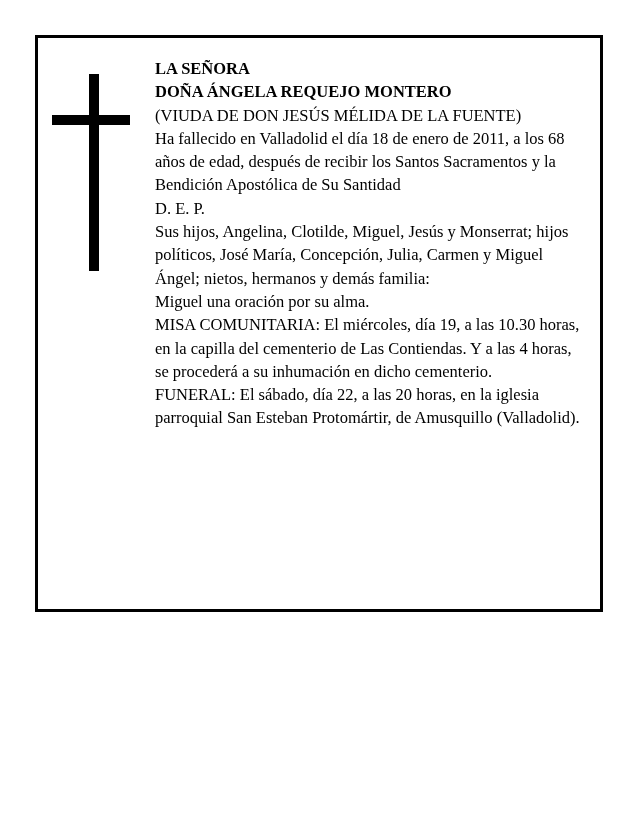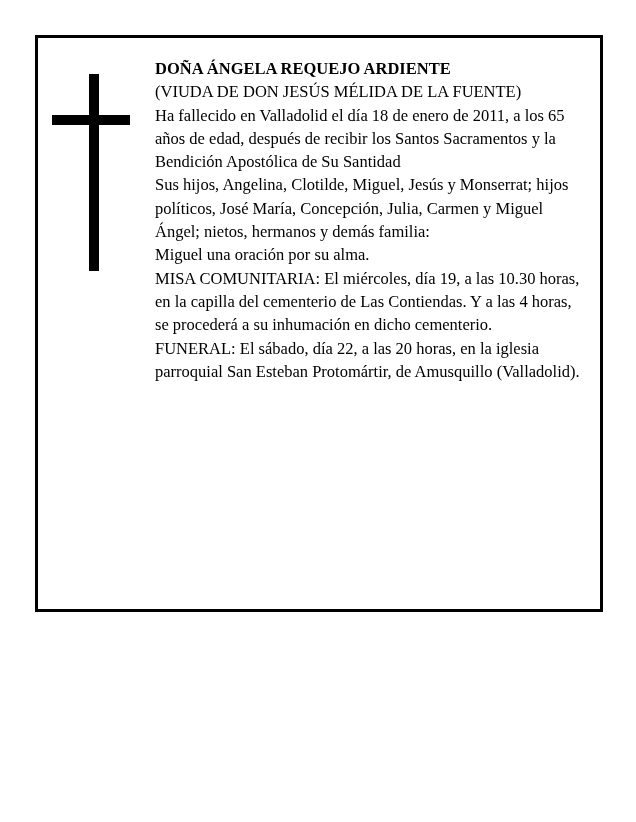--- a/index.html
+++ b/index.html
@@ -77,27 +77,29 @@
 
 <div id="notice-frame">
 
   <div id="cross">
     <div class="cross-vertical"></div>
     <div class="cross-horizontal"></div>
   </div>
 
   <div id="notice-text">
 
+    <div class="line bold">LA SEÑORA</div>
 
-    <div class="line bold">DOÑA ÁNGELA REQUEJO ARDIENTE</div>
+    <div class="line bold">DOÑA ÁNGELA REQUEJO MONTERO</div>
 
     <div class="line">(VIUDA DE DON JESÚS MÉLIDA DE LA FUENTE)</div>
 
-    <div class="wrapline">Ha fallecido en Valladolid el día 18 de enero de 2011, a los 65 años de edad, después de recibir los Santos Sacramentos y la Bendición Apostólica de Su Santidad</div>
+    <div class="wrapline">Ha fallecido en Valladolid el día 18 de enero de 2011, a los 68 años de edad, después de recibir los Santos Sacramentos y la Bendición Apostólica de Su Santidad</div>
 
+    <div class="line">D. E. P.</div>
 
     <div class="wrapline">Sus hijos, Angelina, Clotilde, Miguel, Jesús y Monserrat; hijos políticos, José María, Concepción, Julia, Carmen y Miguel Ángel; nietos, hermanos y demás familia:</div>
 
     <div class="line">Miguel una oración por su alma.</div>
 
 
     <div class="wrapline">MISA COMUNITARIA: El miércoles, día 19, a las 10.30 horas, en la capilla del cementerio de Las Contiendas. Y a las 4 horas, se procederá a su inhumación en dicho cementerio.</div>
 
     <div class="wrapline">FUNERAL: El sábado, día 22, a las 20 horas, en la iglesia parroquial San Esteban Protomártir, de Amusquillo (Valladolid).</div>
 

